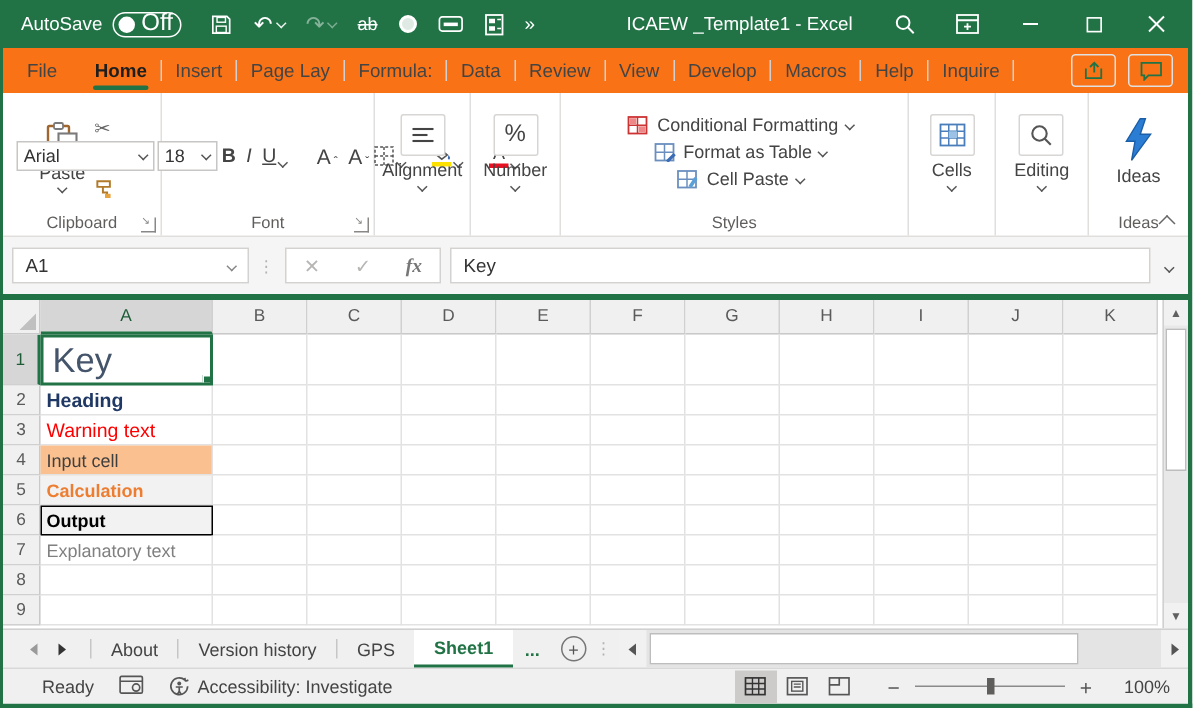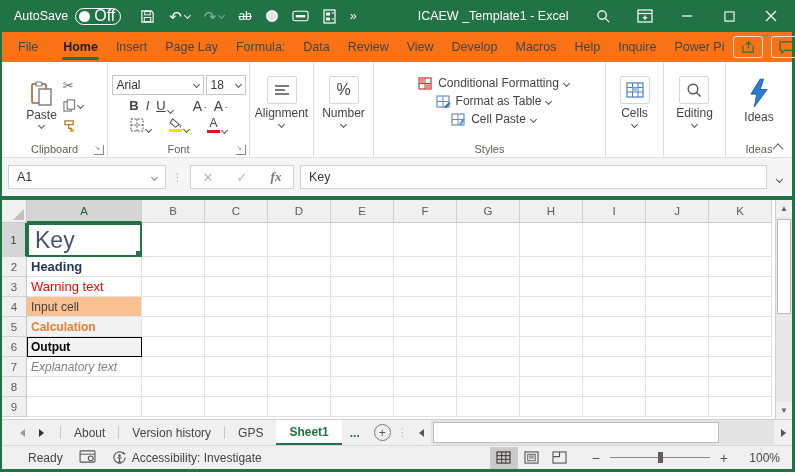--- a/index.html
+++ b/index.html
@@ -46,21 +46,21 @@
   .chev { display:inline-block; width:5px; height:5px; border-right:1.2px solid #555; border-bottom:1.2px solid #555; transform:rotate(45deg); }
   .iconbox { width:30px; height:28px; border:1px solid #d8d6d4; border-radius:2px; display:flex; align-items:center; justify-content:center; background:#fff; }
 
   .g-clipboard { width:106px; }
   .clip-body { display:flex; gap:6px; align-items:flex-start; padding-top:6px; }
   .paste-btn { display:flex; flex-direction:column; align-items:center; font-size:12px; color:#444; gap:1px; }
   .mini-col { display:flex; flex-direction:column; gap:5px; padding-top:2px; }
   .mini-row { display:flex; align-items:center; gap:2px; height:15px; color:#666; }
 
   .g-font { width:142px; }
-  .font-body { display:flex; flex-direction:column; gap:3px; padding-top:5px; align-items:center; }
+  .font-body { display:flex; gap:3px; padding-top:5px; align-items:center; }
   .font-row1 { display:flex; gap:2px; }
   .combo { border:1px solid #c8c6c4; background:#fff; font-size:12px; color:#333; display:flex; align-items:center; height:20px; padding:0 4px; gap:5px; }
   .combo.name { width:92px; justify-content:space-between; }
   .combo.size { width:40px; justify-content:space-between; }
   .font-row2, .font-row3 { display:flex; align-items:center; gap:7px; font-size:13px; color:#444; }
   .fbtn { display:flex; align-items:flex-end; gap:2px; }
   .bold { font-weight:bold; } .ital { font-style:italic; } .under { text-decoration:underline; }
   .grow-a { font-size:14px; } .sup { font-size:8px; vertical-align:top; }
   .color-stack { display:flex; flex-direction:column; align-items:center; line-height:1; }
   .bar { width:13px; height:3px; margin-top:1px; }
@@ -102,21 +102,21 @@
   .cellA { width:115px; border-right:1px solid #e2e2e2; border-bottom:1px solid #e2e2e2; display:flex; align-items:center; padding:0 4px; font-size:12px; color:#333; overflow:hidden; white-space:nowrap; }
   .cell { width:63px; border-right:1px solid #e2e2e2; border-bottom:1px solid #e2e2e2; }
   .sel { position:relative; border:2px solid #217346 !important; }
   .sel::after { content:""; position:absolute; right:-3px; bottom:-3px; width:6px; height:6px; background:#217346; border:1px solid #fff; }
   .c-key { font-size:23px; color:#44546a; padding-left:6px; }
   .c-heading { font-weight:bold; color:#1f3864; font-size:13px; }
   .c-warning { color:#ff0000; font-size:13px; }
   .c-input { background:#fac090; color:#3f3f3f; }
   .c-calc { background:#f2f2f2; color:#ed7d31; font-weight:bold; }
   .c-output { background:#f2f2f2; color:#000; font-weight:bold; outline:1px solid #000; outline-offset:-1px; }
-  .c-expl { font-style:italic; color:#808080; }
+  .c-expl { color:#808080; }
 
   .vscroll { width:17px; background:#e8e8e8; display:flex; flex-direction:column; border-left:1px solid #d0d0d0; }
   .varrow { height:17px; background:#f1f1f1; display:flex; align-items:center; justify-content:center; color:#606060; font-size:8px; }
   .vtrack { flex:1; position:relative; }
   .vthumb { position:absolute; top:2px; left:1px; right:1px; height:95px; background:#fff; border:1px solid #bdbdbd; }
 
   
   .sheetbar { height:26px; background:#f0f0f0; border-top:1px solid #d0d0d0; display:flex; align-items:stretch; font-size:12px; color:#444; flex:0 0 26px; }
   .navs { display:flex; align-items:center; gap:14px; padding:0 16px 0 18px; }
   .tri { width:0; height:0; border-top:4px solid transparent; border-bottom:4px solid transparent; }
@@ -250,21 +250,20 @@
     <span class="rtab">View</span>
     <span class="tabsep"></span>
     <span class="rtab">Develop</span>
     <span class="tabsep"></span>
     <span class="rtab">Macros</span>
     <span class="tabsep"></span>
     <span class="rtab">Help</span>
     <span class="tabsep"></span>
     <span class="rtab">Inquire</span>
     <span class="tabsep"></span>
-    <span class="rtab">Power Pi</span>
     <div class="tabrow-right">
       <span class="boxed-btn">
         <svg width="15" height="14" viewBox="0 0 16 15">
             <path d="M2 6v7h11V6" fill="none" stroke="#217346" stroke-width="1.3"></path>
             <path d="M5 5l3-3 3 3M8 2v7" fill="none" stroke="#217346" stroke-width="1.3"></path>
           </svg>
       </span>
       <span class="boxed-btn">
         <svg width="15" height="13" viewBox="0 0 16 14">
             <path d="M1 1h14v9H6l-3 3v-3H1z" fill="none" stroke="#217346" stroke-width="1.3"></path>

